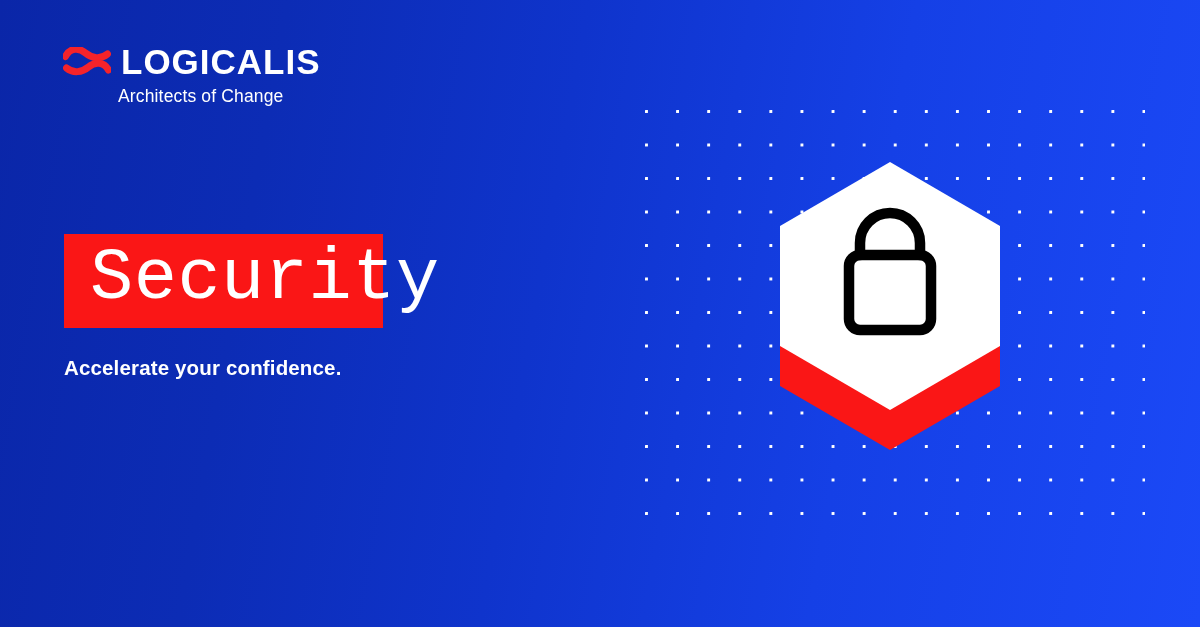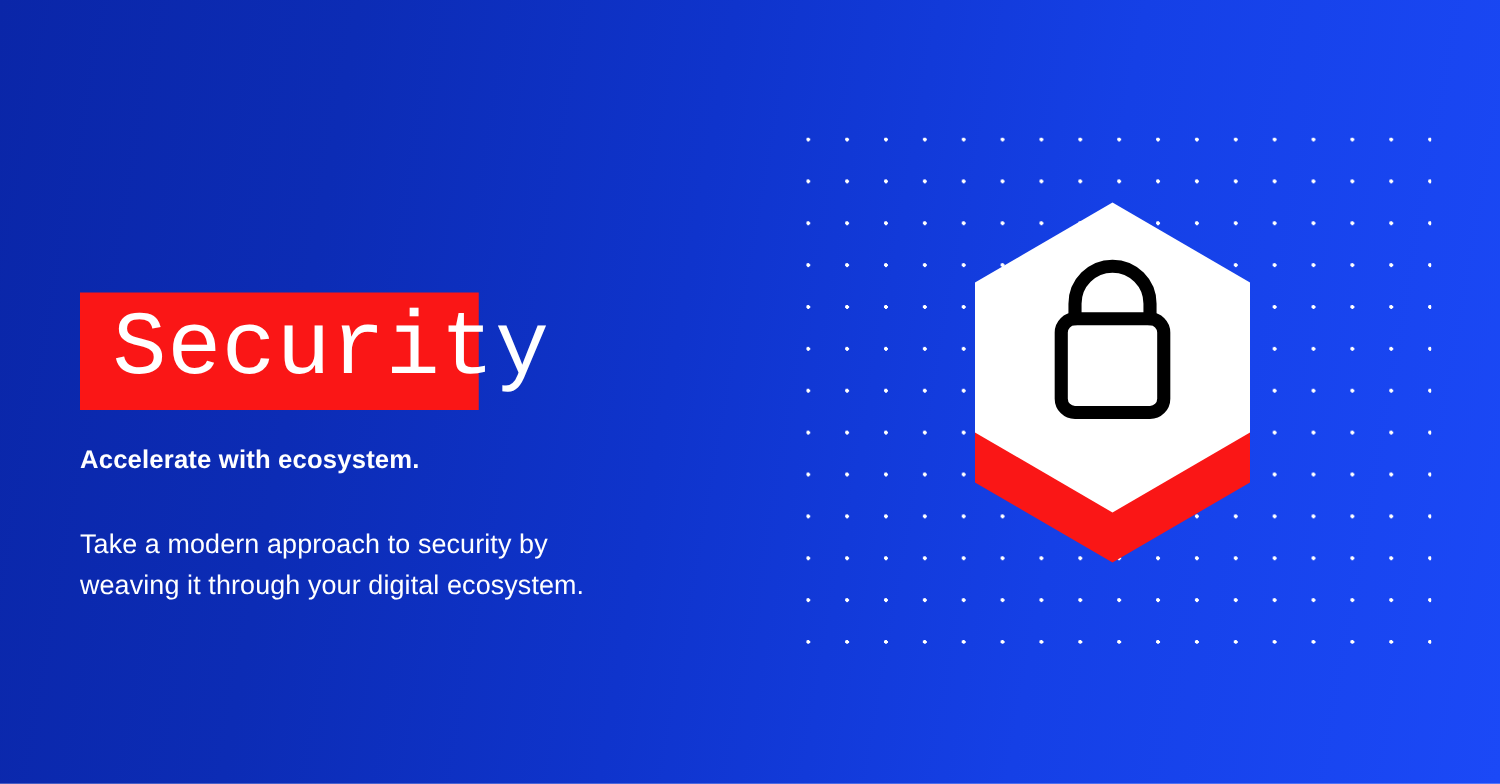--- a/index.html
+++ b/index.html
@@ -160,25 +160,33 @@
 
       <polygon points="142,7 252,71 252,191 142,255 32,191 32,71" fill="#ffffff"></polygon>
 
       <g fill="none" stroke="#000000" stroke-width="10.5">
         <path d="M112 100 V88 a30 30 0 0 1 60 0 V100" stroke-linecap="round" stroke-linejoin="round"></path>
         <rect x="101" y="100" width="82" height="75" rx="11" ry="11" stroke-linejoin="round"></rect>
       </g>
     </svg>
   </div>
 
+  <div class="logo">
+    <div class="logo-row">
+      <span class="logo-mark">
+        <svg viewBox="0 0 48 30" xmlns="http://www.w3.org/2000/svg" aria-hidden="true">
+          <path d="M2.5 9.5 C7 0.5 16 0.5 22.5 6 C29 11.5 38 12.5 44.5 7" fill="none" stroke="#f5232a" stroke-width="7" stroke-linecap="round"></path>
+          <path d="M3.5 21 C10 26.5 19 25.5 25.5 20 C32 14.5 41 14.5 45.5 23" fill="none" stroke="#f5232a" stroke-width="7" stroke-linecap="round"></path>
+        </svg>
+      </span>
+      <span class="logo-word">LOGICALIS</span>
+    </div>
+    <div class="logo-tagline">Architects of Change</div>
+  </div>
 
   <div class="headline-block">
     <span class="headline-text">Security</span>
   </div>
 
-  <div class="subhead">Accelerate with ecosystem.</div>
+  <div class="subhead">Accelerate your confidence.</div>
 
-  <div class="body-copy">
-    <span class="line">Take a modern approach to security by</span>
-    <span class="line">weaving it through your digital ecosystem.</span>
-  </div>
 
 </div>
 
 </body></html>

